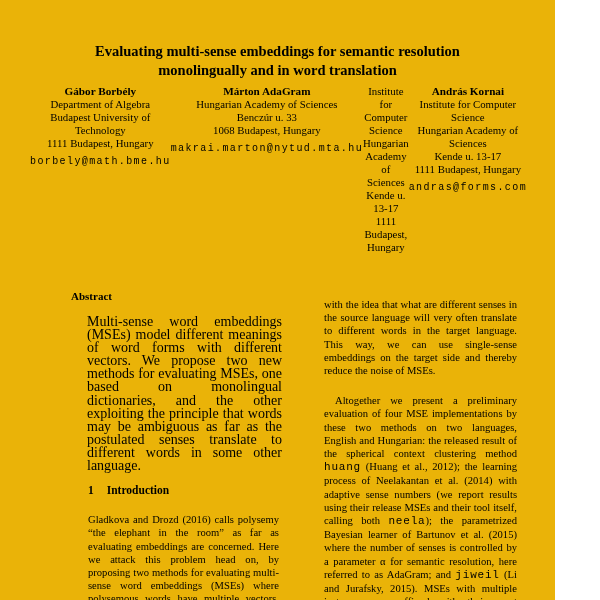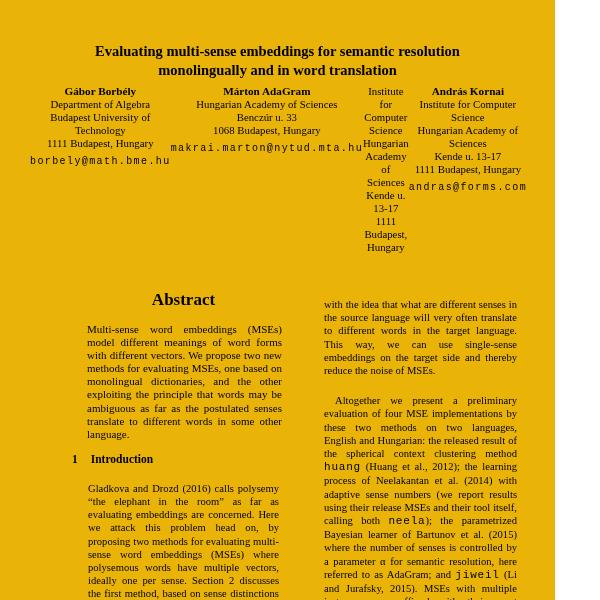--- a/index.html
+++ b/index.html
@@ -51,35 +51,35 @@
     top: 284px;
     width: 225px;
   }
   .col-right {
     position: absolute;
     left: 307px;
     top: 281px;
     width: 227px;
   }
   .abstract-heading {
-    text-align: center;
+    text-align: left;
     font-weight: bold;
-    font-size: 17px;
+    font-size: 11px;
     margin: 6px 0 13px 0;
   }
   .abstract-text {
     margin: 0 14px 0 16px;
-    font-size: 11px;
+    font-size: 14px;
     line-height: 13.1px;
     text-align: justify;
   }
   .section-heading {
     font-weight: bold;
     font-size: 11.5px;
-    margin: 12px 0 9px 1px;
+    margin: 12px 0 9px 17px;
   }
   .section-heading .section-number { margin-right: 13px; }
   .body-text {
     font-size: 10.6px;
     line-height: 13.2px;
     text-align: justify;
     margin: 17px;
   }
   .body-text.indent { text-indent: 11px; }
   .mono {

